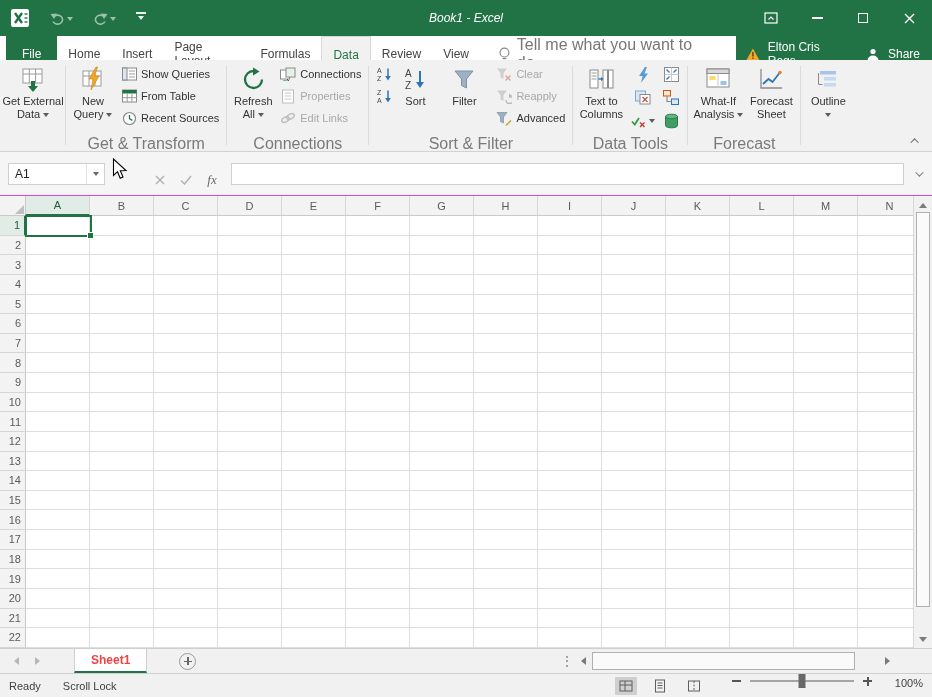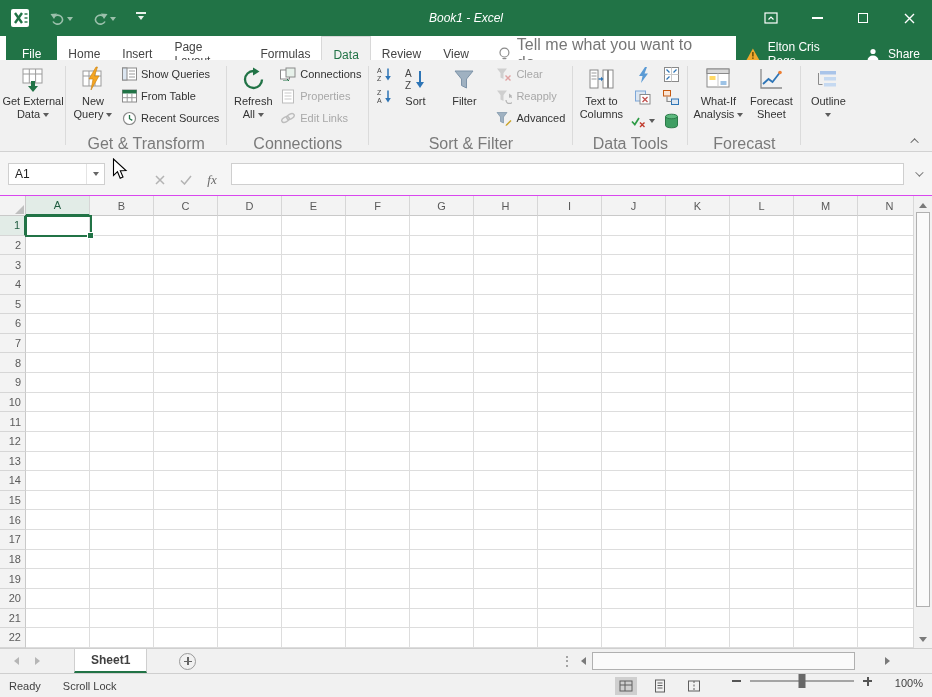--- a/index.html
+++ b/index.html
@@ -86,21 +86,21 @@
   .tri-down { width:0; height:0; border-left:4px solid transparent; border-right:4px solid transparent; border-top:5px solid #7a7a7a; }
   .tri-left { width:0; height:0; border-top:4px solid transparent; border-bottom:4px solid transparent; border-right:5px solid #7a7a7a; }
   .tri-right { width:0; height:0; border-top:4px solid transparent; border-bottom:4px solid transparent; border-left:5px solid #7a7a7a; }
   .strack { flex:1; width:100%; padding:1px 2px; display:flex; flex-direction:column; }
   .sthumb { background:#fafafa; border:1px solid #b0b0b0; height:94%; width:100%; }
 
   
   .sheetstrip { position:absolute; left:0; top:648px; width:100%; height:25px; background:#f1f1f1; border-top:1px solid #cfcfcf; display:flex; align-items:stretch; }
   .snav { display:flex; align-items:center; gap:16px; padding:0 8px 0 14px; }
   .snav .tri-left, .snav .tri-right { border-right-color:#a8a8a8; border-left-color:#a8a8a8; opacity:.8; }
-  .sheettab { margin-left:26px; background:#fff; border-left:1px solid #cfcfcf; border-right:1px solid #cfcfcf; border-bottom:2px solid #217346; display:flex; align-items:center; padding:0 16px; font-size:12px; font-weight:bold; color:#404040; }
+  .sheettab { margin-left:26px; background:#fff; border-left:1px solid #cfcfcf; border-right:1px solid #cfcfcf; border-bottom:2px solid #217346; display:flex; align-items:center; padding:0 16px; font-size:12px; font-weight:bold; color:#ef4444; }
   .addsheet { margin-left:32px; align-self:center; width:17px; height:17px; border-radius:50%; border:1px solid #9a9a9a; position:relative; }
   .addsheet::before { content:""; position:absolute; left:3.5px; top:7px; width:8px; height:1.5px; background:#666; }
   .addsheet::after { content:""; position:absolute; left:6.8px; top:3.8px; width:1.5px; height:8px; background:#666; }
   .tabspacer { flex:1; }
   .vdots { display:flex; flex-direction:column; justify-content:center; gap:2.5px; padding:0 6px; }
   .vdots i { width:2px; height:2px; background:#8a8a8a; border-radius:50%; }
   .hscroll { width:322px; display:flex; align-items:center; padding:3px 2px; }
   .htrack { flex:1; height:100%; padding:0 2px; display:flex; }
   .hthumb { background:#fafafa; border:1px solid #b0b0b0; width:92%; }
   .stripend { width:36px; }

